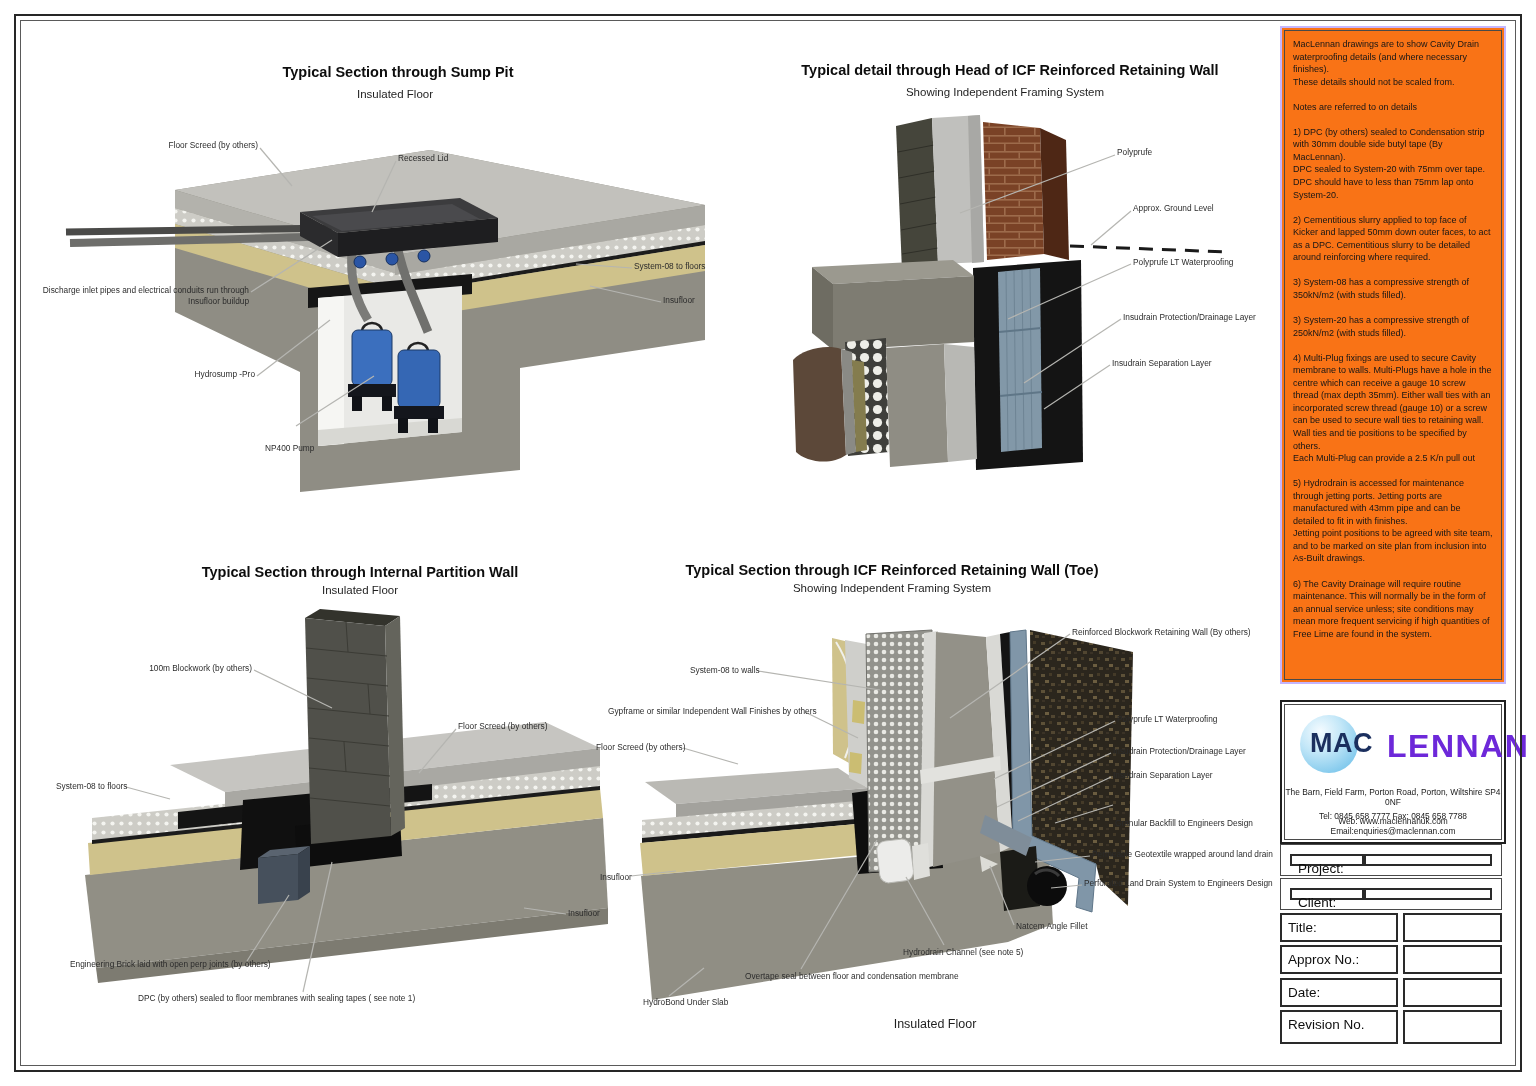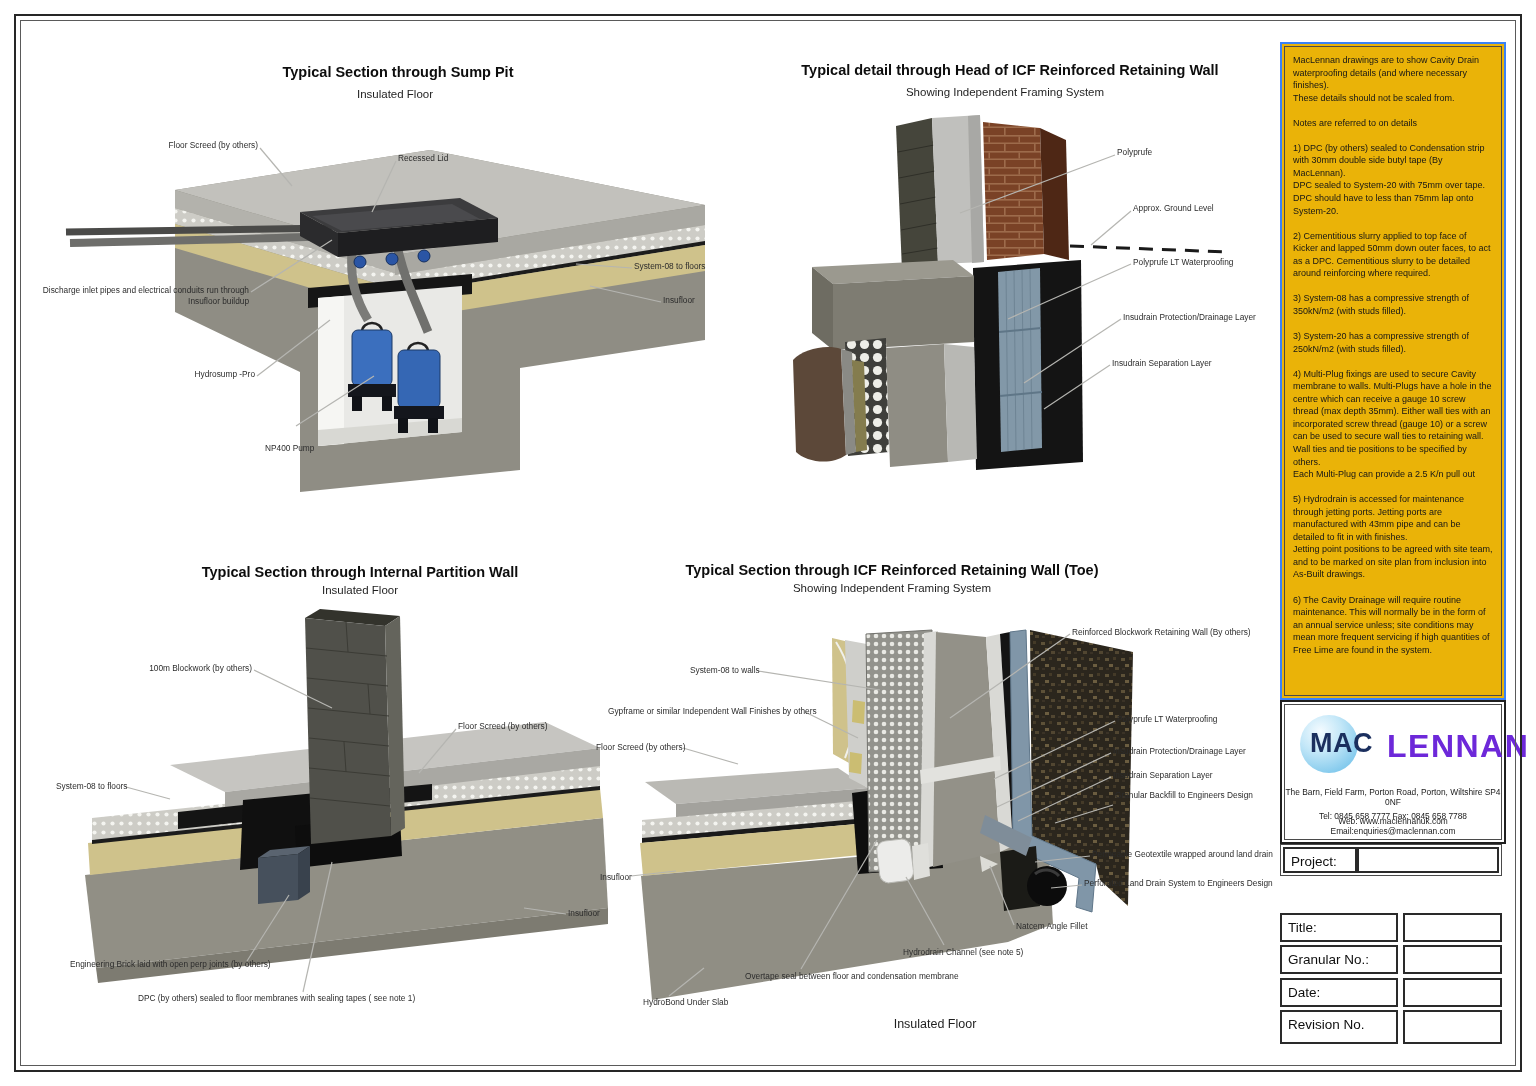--- a/index.html
+++ b/index.html
@@ -13,37 +13,37 @@
           color:#0d0d0d;white-space:nowrap;z-index:6}
   .dsub{position:absolute;transform:translateX(-50%);font-size:11.5px;color:#1f1f1f;
         white-space:nowrap;z-index:6}
   .dfoot{position:absolute;transform:translateX(-50%);font-size:12.5px;color:#1f1f1f;
          white-space:nowrap;z-index:6}
   .callout{position:absolute;font-size:8.3px;line-height:10.6px;color:#2c2c2c;white-space:nowrap}
   .callout.r{text-align:right}
   .callout.wrap{white-space:normal}
   #leaders line{stroke:#b5b5b1;stroke-width:1.2}
   
-  .notes{position:absolute;left:1280px;top:42px;width:222px;height:654px;
-         border:2px solid #3b82f6;background:#eab308;z-index:10}
+  .notes{position:absolute;left:1280px;top:26px;width:222px;height:654px;
+         border:2px solid #c4b5fd;background:#f97316;z-index:10}
   .notes-in{position:absolute;inset:2px;border:1px solid #4a4a4a;padding:7px 8px 0 8px;
             font-size:9px;line-height:12.55px;color:#161616;white-space:pre-line;overflow:hidden}
   .logo-box{position:absolute;left:1280px;top:700px;width:222px;height:140px;
             border:2px solid #1f1f1f;background:#fff;z-index:10}
   .logo-in{position:absolute;inset:2px;border:1px solid #4a4a4a}
   .logo-sphere{position:absolute;left:15px;top:10px;width:58px;height:58px;border-radius:50%;
     background:radial-gradient(circle at 35% 28%,#f4fbff 0%,#c3e7f8 38%,#5fb9e6 100%)}
   .logo-mac{position:absolute;left:25px;top:23px;font-size:27px;font-weight:bold;
             color:#1b2f5e;letter-spacing:.5px}
   .logo-lennan{position:absolute;left:102px;top:23px;font-size:32px;font-weight:bold;
                color:#6d28d9;letter-spacing:1.5px}
   .addr{position:absolute;left:0;right:0;text-align:center;font-size:8.4px;color:#1a1a1a}
   .addr.a1{top:82px}.addr.a2{top:106px}.addr.a3{top:111px}
   .tb-row{position:absolute;left:1280px;width:222px;display:flex;gap:5px;z-index:10}
-  .tb-wrap{border:1px solid #4a4a4a;padding:2px;display:flex;gap:0;flex:1;background:#fff}
+  .tb-wrap{border:1px solid #4a4a4a;padding:9px;display:flex;gap:0;flex:1;background:#fff}
   .tb-cell{border:2px solid #2a2a2a;background:#fff;box-sizing:border-box}
   .tb-label{font-size:13.5px;color:#0e0e0e;padding:5px 0 0 6px;box-sizing:border-box}
   .tb-value{flex:1}
 </style>
 </head>
 <body>
 
 <div class="canvas">
   <div class="frame-outer"></div>
   <div class="frame-inner"></div>
@@ -296,21 +296,21 @@
       <div class="callout" style="left: 596px; top: 742px;">Floor Screed (by others)</div>
       <div class="callout" style="left: 600px; top: 872px;">Insufloor</div>
       <div class="callout" style="left: 623px; top: 997px; padding-left: 20px;">HydroBond Under Slab</div>
       <div class="callout" style="left: 745px; top: 971px; text-align: center;">Overtape seal between floor and condensation membrane</div>
       <div class="callout" style="left: 903px; top: 947px;">Hydrodrain Channel (see note 5)</div>
       <div class="callout" style="left: 1016px; top: 921px;">Natcem Angle Fillet</div>
       <div class="callout" style="left: 1072px; top: 627px;">Reinforced Blockwork Retaining Wall (By others)</div>
       <div class="callout" style="left: 1117px; top: 714px;">Polyprufe LT Waterproofing</div>
       <div class="callout" style="left: 1113px; top: 746px;">Insudrain Protection/Drainage Layer</div>
       <div class="callout" style="left: 1113px; top: 770px;">Insudrain Separation Layer</div>
-      <div class="callout" style="left: 1115px; top: 790px;">Granular Backfill to Engineers Design</div>
+      <div class="callout" style="left: 1115px; top: 818px;">Granular Backfill to Engineers Design</div>
       <div class="callout" style="left: 1092px; top: 849px;">Permeable Geotextile wrapped around land drain</div>
       <div class="callout" style="left: 1084px; top: 878px;">Perforated Land Drain System to Engineers Design</div>
     </div>
 
   <div class="notes">
     <div class="notes-in" id="notes-text">MacLennan drawings are to show Cavity Drain waterproofing details (and where necessary finishes).
 These details should not be scaled from.
 
 Notes are referred to on details
 
@@ -344,26 +344,32 @@
       <div class="addr a3">Web: www.maclennanuk.com  Email:enquiries@maclennan.com</div>
     </div>
   </div>
 
   <div class="tb-row" style="top:844px;height:32px">
     <div class="tb-wrap">
       <div class="tb-cell tb-label" style="width:74px">Project:</div>
       <div class="tb-cell tb-value"></div>
     </div>
   </div>
+  <div class="tb-row" style="top:878px;height:32px">
+    <div class="tb-wrap">
+      <div class="tb-cell tb-label" style="width:74px">Client:</div>
+      <div class="tb-cell tb-value"></div>
+    </div>
+  </div>
   <div class="tb-row" style="top:913px;height:29px">
     <div class="tb-cell tb-label" style="width:118px">Title:</div>
     <div class="tb-cell tb-value"></div>
   </div>
   <div class="tb-row" style="top:945px;height:29px">
-    <div class="tb-cell tb-label" style="width:118px">Granular No.:</div>
+    <div class="tb-cell tb-label" style="width:118px">Approx No.:</div>
     <div class="tb-cell tb-value"></div>
   </div>
   <div class="tb-row" style="top:978px;height:29px">
     <div class="tb-cell tb-label" style="width:118px">Date:</div>
     <div class="tb-cell tb-value"></div>
   </div>
   <div class="tb-row" style="top:1010px;height:34px">
     <div class="tb-cell tb-label" style="width:118px">Revision No.</div>
     <div class="tb-cell tb-value"></div>
   </div>

